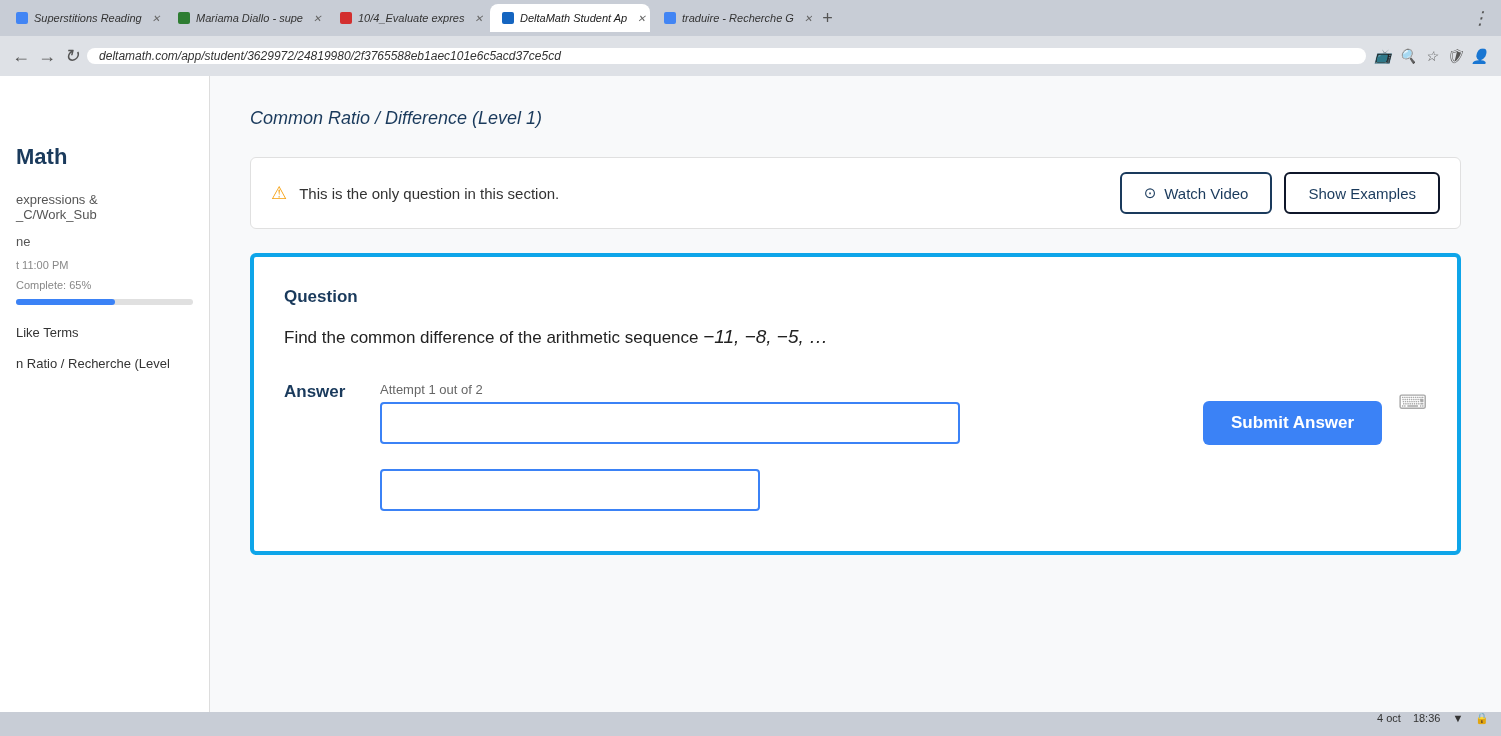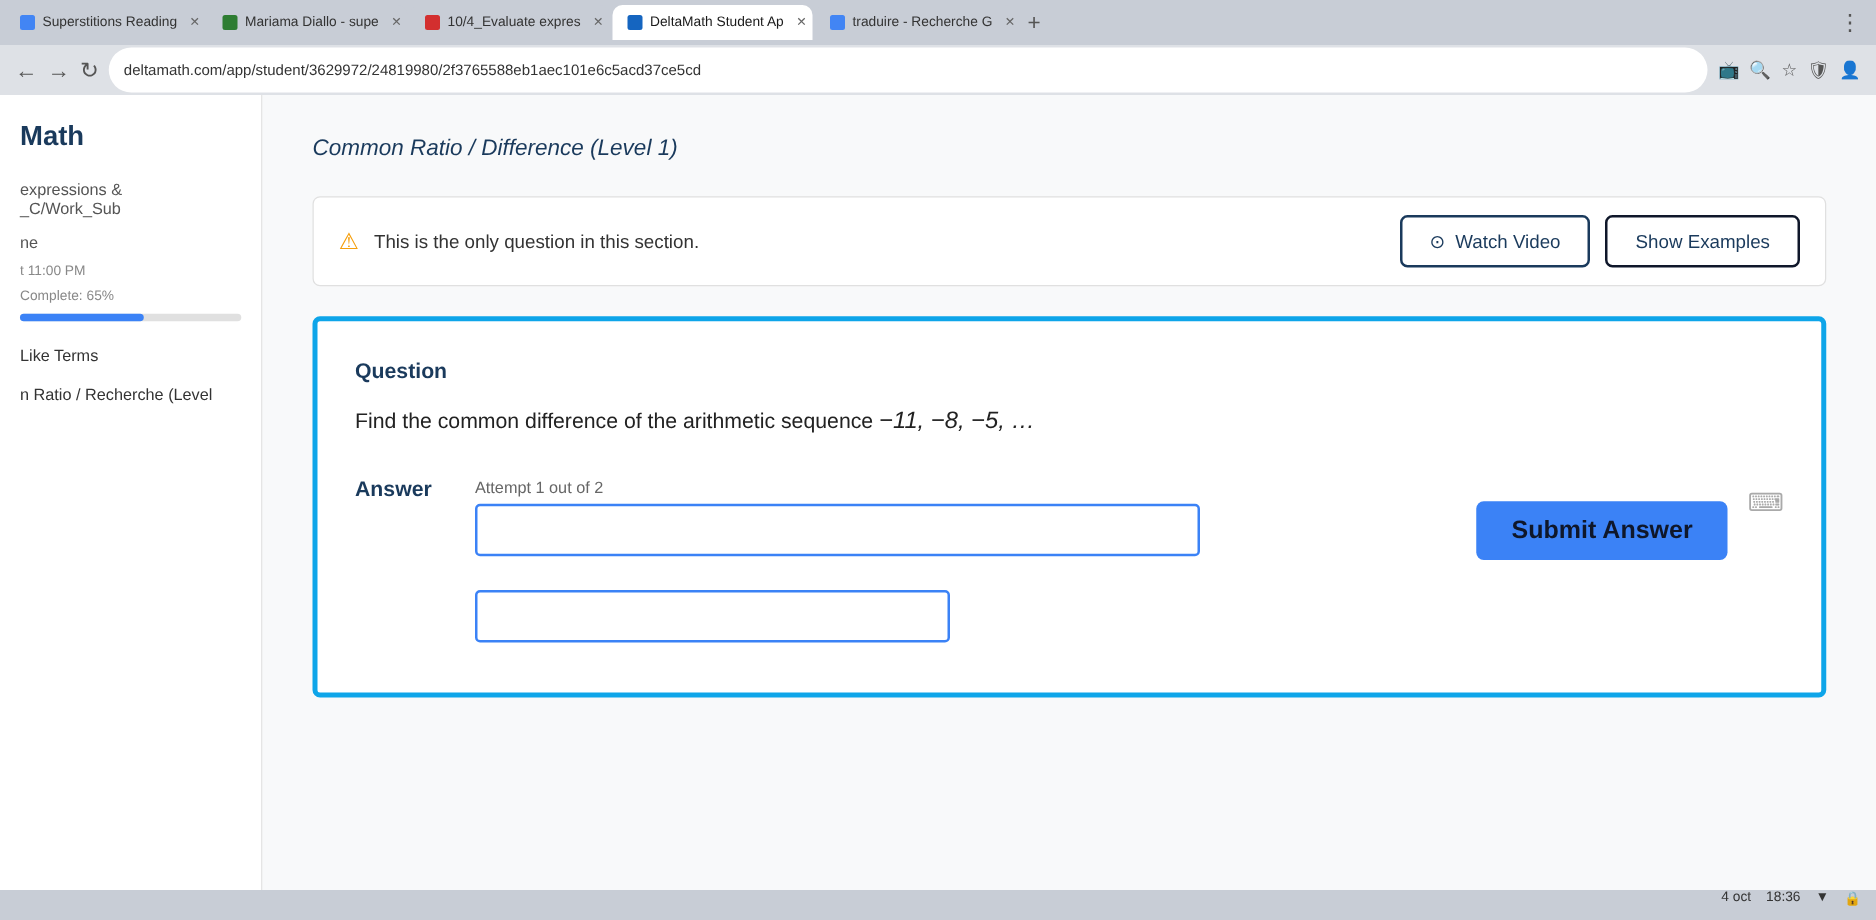--- a/index.html
+++ b/index.html
@@ -12,20 +12,21 @@
       position: relative;
     }
 
     
     .browser-chrome {
       background: #6d28d9;
       width: 100%;
       position: absolute;
       top: 0;
       left: 0;
+      font-style: italic;
     }
 
     .tab-bar {
       display: flex;
       align-items: center;
       background: #c8cdd6;
       height: 36px;
       padding: 0 4px;
       gap: 2px;
     }
@@ -71,21 +72,21 @@
       background: #dee1e6;
       height: 40px;
       padding: 4px 12px;
       gap: 8px;
     }
 
     .address-bar {
       flex: 1;
       background: #fff;
       border-radius: 20px;
-      height: 36px;
+      height: 16px;
       display: flex;
       align-items: center;
       padding: 0 12px;
       font-size: 12px;
       color: #333;
     }
 
     .browser-icons {
       display: flex;
       gap: 8px;
@@ -113,20 +114,21 @@
       padding: 20px 0;
       flex-shrink: 0;
       overflow: hidden;
     }
 
     .sidebar-title {
       font-size: 22px;
       font-weight: bold;
       color: #1a3a5c;
       padding: 0 16px 16px;
+      margin-top: 48px;
     }
 
     .sidebar-section {
       padding: 6px 16px;
       font-size: 13px;
       color: #555;
     }
 
     .sidebar-item {
       padding: 8px 16px;
@@ -289,25 +291,25 @@
       border: 2px solid #3b82f6;
       border-radius: 4px;
       padding: 10px 14px;
       font-size: 16px;
       color: #333;
       outline: none;
     }
 
     .btn-submit {
       background: #3b82f6;
-      color: #0f172a;
+      color: #ffffff;
       border: none;
       padding: 12px 28px;
       border-radius: 6px;
-      font-size: 20px;
+      font-size: 17px;
       font-weight: 600;
       cursor: pointer;
       white-space: nowrap;
     }
 
     .answer-input-secondary {
       border: 2px solid #3b82f6;
       border-radius: 4px;
       padding: 10px 14px;
       font-size: 16px;

